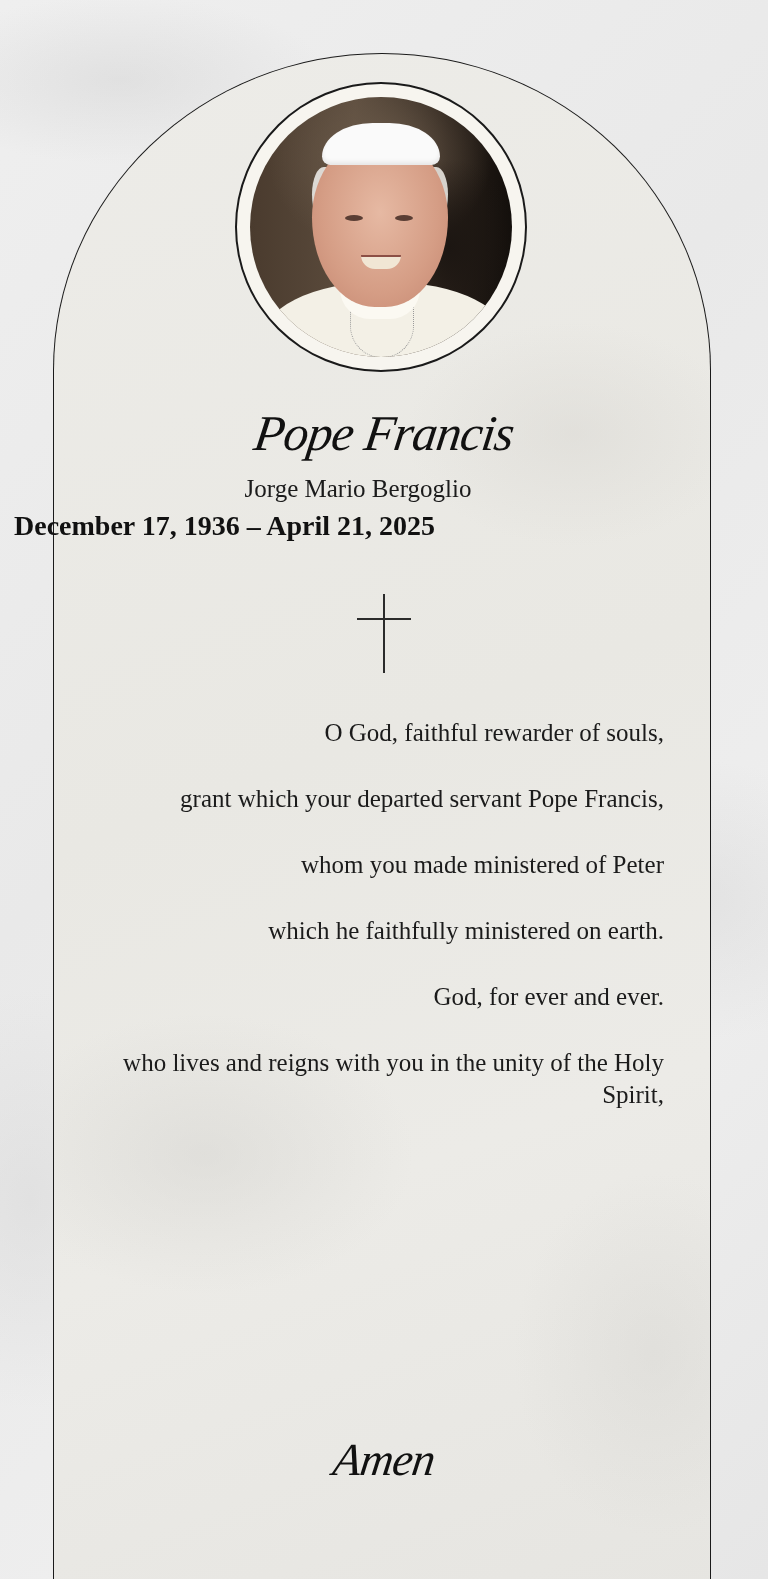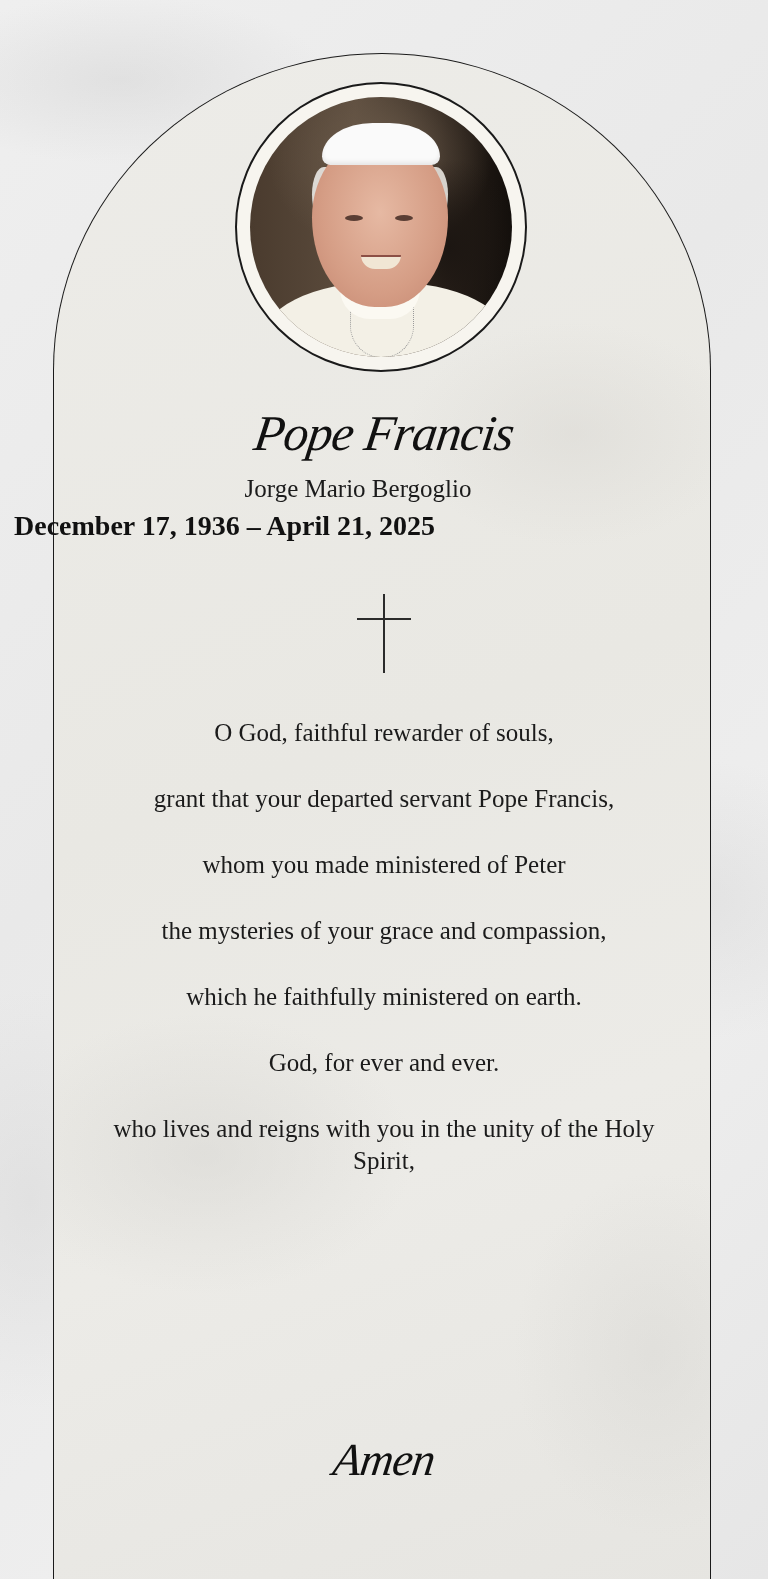--- a/index.html
+++ b/index.html
@@ -201,21 +201,21 @@
     top: 24px;
     width: 54px;
     height: 2px;
     background: #2b2b2b;
   }
   .prayer {
     position: absolute;
     left: 104px;
     width: 560px;
     top: 717px;
-    text-align: center;
+    text-align: right;
     font-size: 25px;
     line-height: 32px;
     color: #1b1b1b;
   }
   .prayer p {
     margin: 0 0 34px 0;
   }
   .amen {
     position: absolute;
     left: 0;
@@ -254,21 +254,20 @@
 <div class="birth-name">Jorge Mario Bergoglio</div>
 <div class="dates">December 17, 1936 – April 21, 2025</div>
 
 <div class="cross">
   <div class="v"></div>
   <div class="h"></div>
 </div>
 
 <div class="prayer">
   <p>O God, faithful rewarder of souls,</p>
-  <p>grant that your departed servant Pope Francis,</p>
+  <p>grant which your departed servant Pope Francis,</p>
   <p>whom you made ministered of Peter</p>
-  <p>the mysteries of your grace and compassion,</p>
   <p>which he faithfully ministered on earth.</p>
   <p>God, for ever and ever.</p>
   <p>who lives and reigns with you in the unity of the Holy Spirit,</p>
 </div>
 
 <div class="amen">Amen</div>
 
 </body></html>

